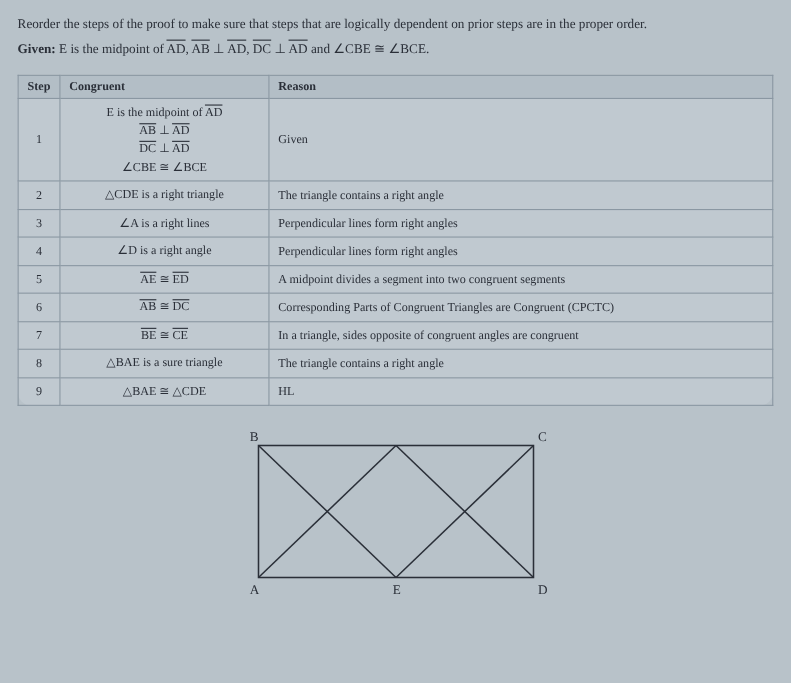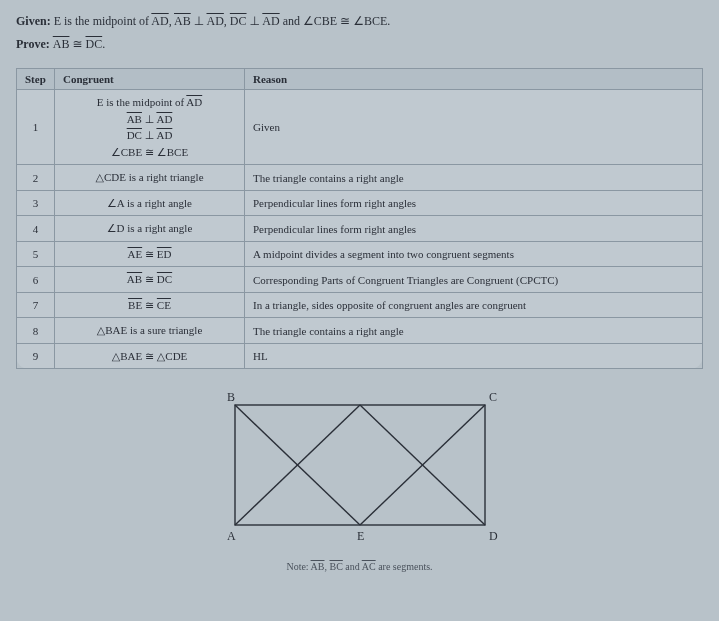--- a/index.html
+++ b/index.html
@@ -36,27 +36,24 @@
   td.stmt-col { width: 190px; text-align: center; }
   .multi-stmt { line-height: 1.5; font-family: Liberation Serif, serif; }
   .figure-wrap { text-align: center; margin-top: 16px; }
   .figure-note { font-size: 10px; color: #4a525c; margin-top: 6px; }
   svg { display: block; margin: 0 auto; }
 </style>
 </head>
 <body>
 
 <div class="problem">
+  <div class="problem-line">Reorder the steps of the proof to make sure that steps that are logically dependent on prior steps are in the proper order.</div>
   <div class="problem-line">
     <b>Given: </b>
     <span>E is the midpoint of <span class="overline">AD</span>, <span class="overline">AB</span> ⊥ <span class="overline">AD</span>, <span class="overline">DC</span> ⊥ <span class="overline">AD</span> and ∠CBE ≅ ∠BCE.</span>
-  </div>
-  <div class="problem-line">
-    <b>Prove: </b>
-    <span><span class="overline">AB</span> ≅ <span class="overline">DC</span>.</span>
   </div>
 </div>
 
 <table>
   <thead>
     <tr>
       <th class="step-col">Step</th>
       <th class="stmt-col">Congruent</th>
       <th>Reason</th>
     </tr>
@@ -67,21 +64,21 @@
         <td class="stmt-col multi-stmt">E is the midpoint of <span class="overline">AD</span><br><span class="overline">AB</span> ⊥ <span class="overline">AD</span><br><span class="overline">DC</span> ⊥ <span class="overline">AD</span><br>∠CBE ≅ ∠BCE</td>
         <td>Given</td>
       </tr>
       <tr>
         <td class="step-col">2</td>
         <td class="stmt-col multi-stmt">△CDE is a right triangle</td>
         <td>The triangle contains a right angle</td>
       </tr>
       <tr>
         <td class="step-col">3</td>
-        <td class="stmt-col multi-stmt">∠A is a right angle</td>
+        <td class="stmt-col multi-stmt">∠A is a right lines</td>
         <td>Perpendicular lines form right angles</td>
       </tr>
       <tr>
         <td class="step-col">4</td>
         <td class="stmt-col multi-stmt">∠D is a right angle</td>
         <td>Perpendicular lines form right angles</td>
       </tr>
       <tr>
         <td class="step-col">5</td>
         <td class="stmt-col multi-stmt"><span class="overline">AE</span> ≅ <span class="overline">ED</span></td>
@@ -120,14 +117,13 @@
       <line x1="165" y1="140" x2="290" y2="20"></line>
     </g>
     <g font-size="12" fill="#2a2f38" font-family="Georgia, serif">
       <text x="32" y="155">A</text>
       <text x="32" y="16">B</text>
       <text x="294" y="16">C</text>
       <text x="294" y="155">D</text>
       <text x="162" y="155">E</text>
     </g>
   </svg>
-  <div class="figure-note">Note: <span class="overline">AB</span>, <span class="overline">BC</span> and <span class="overline">AC</span> are segments.</div>
 </div>
 
 </body></html>

